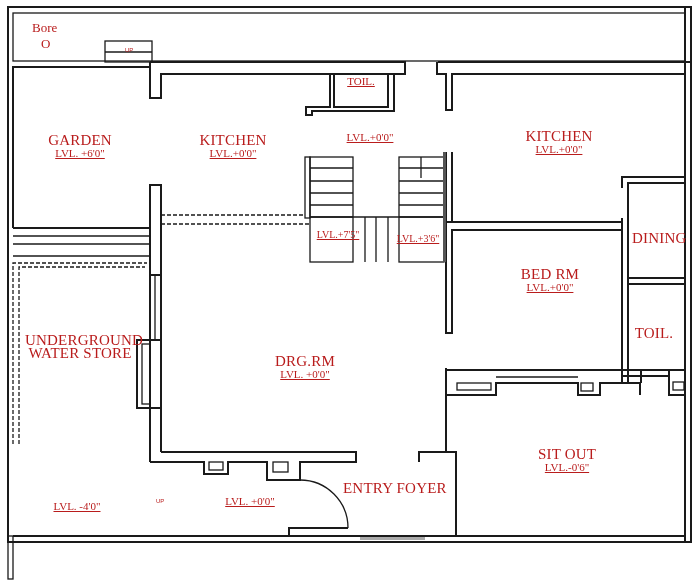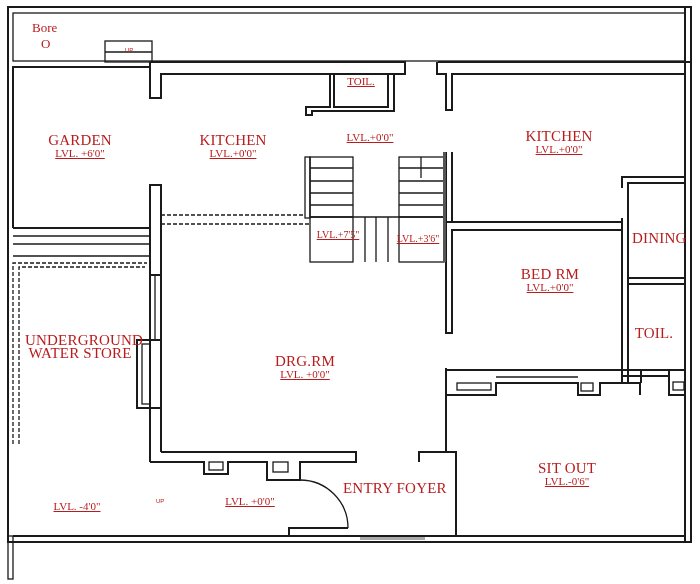--- a/index.html
+++ b/index.html
@@ -177,20 +177,20 @@
 </div>
 <div class="lbl room" style="left:632px; top:327px; width:44px;">TOIL.</div>
 <div class="lbl" style="left:25px; top:334px; width:110px;font-family:Liberation Serif, serif;">
   <div class="room">UNDERGROUND</div>
   <div class="room">WATER STORE</div>
 </div>
 <div class="lbl" style="left:265px; top:355px; width:80px;">
   <div class="room">DRG.RM</div>
   <div class="lvl">LVL. +0'0"</div>
 </div>
-<div class="lbl" style="left:527px; top:462px; width:80px;">
+<div class="lbl" style="left:527px; top:448px; width:80px;">
   <div class="room">SIT OUT</div>
   <div class="lvl">LVL.-0'6"</div>
 </div>
 <div class="lbl room" style="left:343px; top:482px; width:84px;">ENTRY FOYER</div>
 <div class="lbl lvl" style="left:42px; top:500px; width:70px;">LVL. -4'0"</div>
 <div class="lbl small" style="left:156px; top:495px;">UP</div>
 <div class="lbl lvl" style="left:212px; top:495px; width:76px;">LVL. +0'0"</div>
 
 </body></html>

